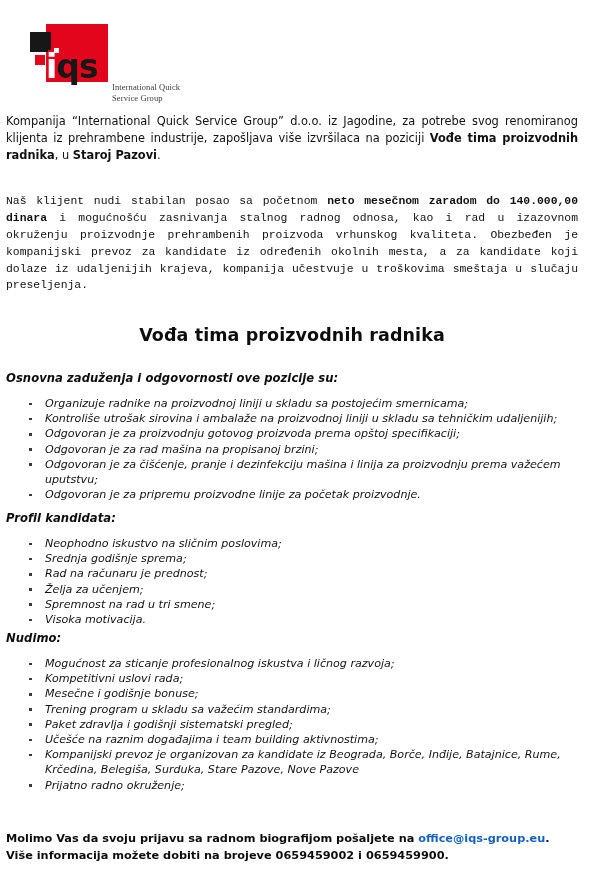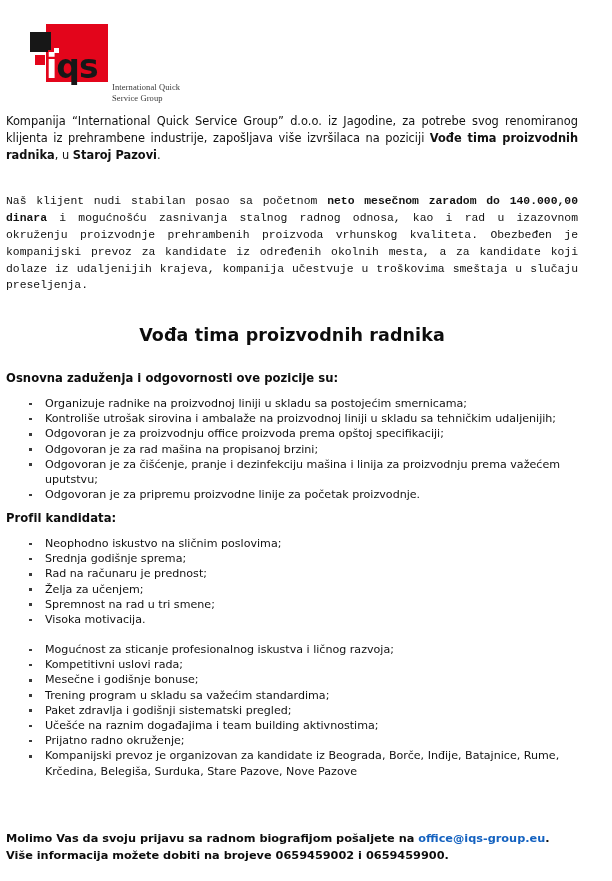--- a/index.html
+++ b/index.html
@@ -131,20 +131,21 @@
     position: absolute;
     left: 0;
     top: 212px;
     width: 572px;
   }
 
   .section {
     position: absolute;
     left: 0;
     width: 572px;
+    font-style: italic;
   }
   h2.section-head {
     margin: 0 0 0 0;
     font-size: 11.6px;
     font-weight: 700;
     color: #0d0d0d;
     letter-spacing: 0.05px;
   }
   ul.bullets {
     list-style: none;
@@ -205,49 +206,50 @@
 
   <p class="para second"><span>Naš klijent nudi stabilan posao sa početnom </span><span class="b">neto mesečnom zaradom do 140.000,00 dinara</span><span> i mogućnošću zasnivanja stalnog radnog odnosa, kao i rad u izazovnom okruženju proizvodnje prehrambenih proizvoda vrhunskog kvaliteta. Obezbeđen je kompanijski prevoz za kandidate iz određenih okolnih mesta, a za kandidate koji dolaze iz udaljenijih krajeva, kompanija učestvuje u troškovima smeštaja u slučaju preseljenja.</span></p>
 
   <h1 class="job-title">Vođa tima proizvodnih radnika</h1>
 
   <div class="section" style="top:258px;">
     <h2 class="section-head">Osnovna zaduženja i odgovornosti ove pozicije su:</h2>
     <ul class="bullets">
       <li>Organizuje radnike na proizvodnoj liniji u skladu sa postojećim smernicama;</li>
       <li>Kontroliše utrošak sirovina i ambalaže na proizvodnoj liniji u skladu sa tehničkim udaljenijih;</li>
-      <li>Odgovoran je za proizvodnju office proizvoda prema opštoj specifikaciji;</li>
+      <li>Odgovoran je za proizvodnju gotovog proizvoda prema opštoj specifikaciji;</li>
       <li>Odgovoran je za rad mašina na propisanoj brzini;</li>
       <li>Odgovoran je za čišćenje, pranje i dezinfekciju mašina i linija za proizvodnju prema važećem uputstvu;</li>
       <li>Odgovoran je za pripremu proizvodne linije za početak proizvodnje.</li>
     </ul>
   </div>
 
   <div class="section" style="top:398px;">
     <h2 class="section-head">Profil kandidata:</h2>
     <ul class="bullets">
       <li>Neophodno iskustvo na sličnim poslovima;</li>
       <li>Srednja godišnje sprema;</li>
       <li>Rad na računaru je prednost;</li>
       <li>Želja za učenjem;</li>
       <li>Spremnost na rad u tri smene;</li>
       <li>Visoka motivacija.</li>
     </ul>
   </div>
 
   <div class="section" style="top:518px;">
+    <h2 class="section-head">Nudimo:</h2>
     <ul class="bullets">
       <li>Mogućnost za sticanje profesionalnog iskustva i ličnog razvoja;</li>
       <li>Kompetitivni uslovi rada;</li>
       <li>Mesečne i godišnje bonuse;</li>
       <li>Trening program u skladu sa važećim standardima;</li>
       <li>Paket zdravlja i godišnji sistematski pregled;</li>
       <li>Učešće na raznim događajima i team building aktivnostima;</li>
+      <li>Kompanijski prevoz je organizovan za kandidate iz Beograda, Borče, Inđije, Batajnice, Rume, Krčedina, Belegiša, Surduka, Stare Pazove, Nove Pazove</li>
       <li>Prijatno radno okruženje;</li>
-      <li>Kompanijski prevoz je organizovan za kandidate iz Beograda, Borče, Inđije, Batajnice, Rume, Krčedina, Belegiša, Surduka, Stare Pazove, Nove Pazove</li>
     </ul>
   </div>
 
   <div class="footer" style="top:718px;">
     <div><span>Molimo Vas da svoju prijavu sa radnom biografijom pošaljete na </span><a class="email-link" href="#">office@iqs-group.eu</a><span>.</span></div>
     <div>Više informacija možete dobiti na brojeve 0659459002 i 0659459900.</div>
   </div>
 
 </div>
 

